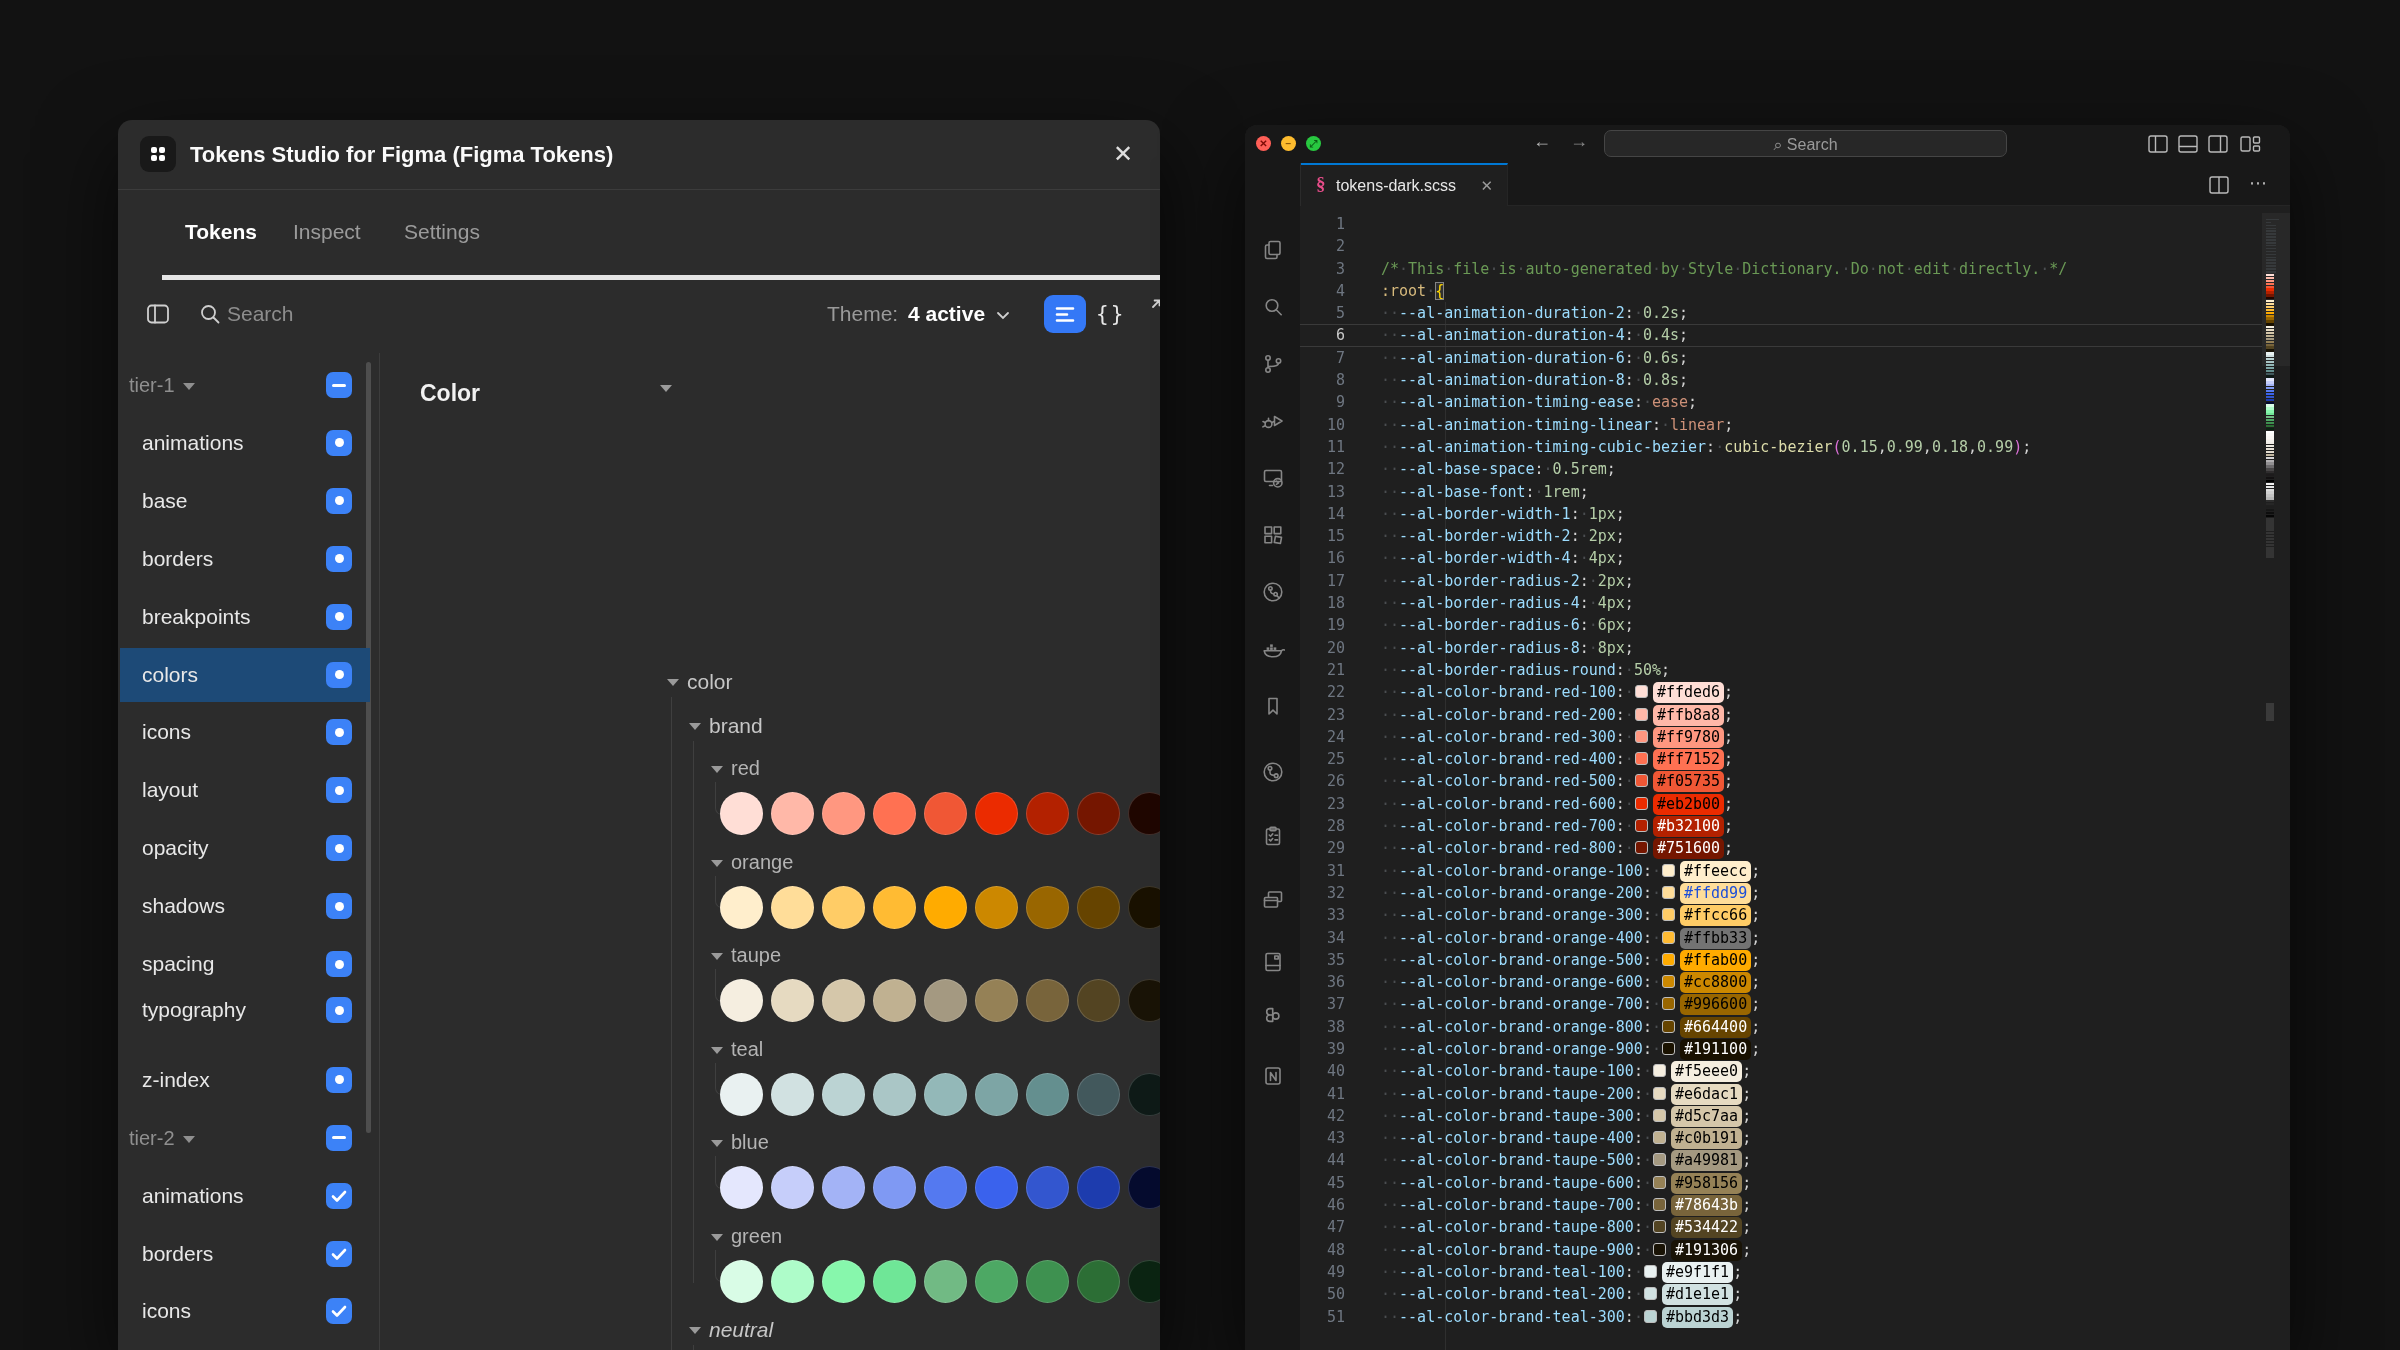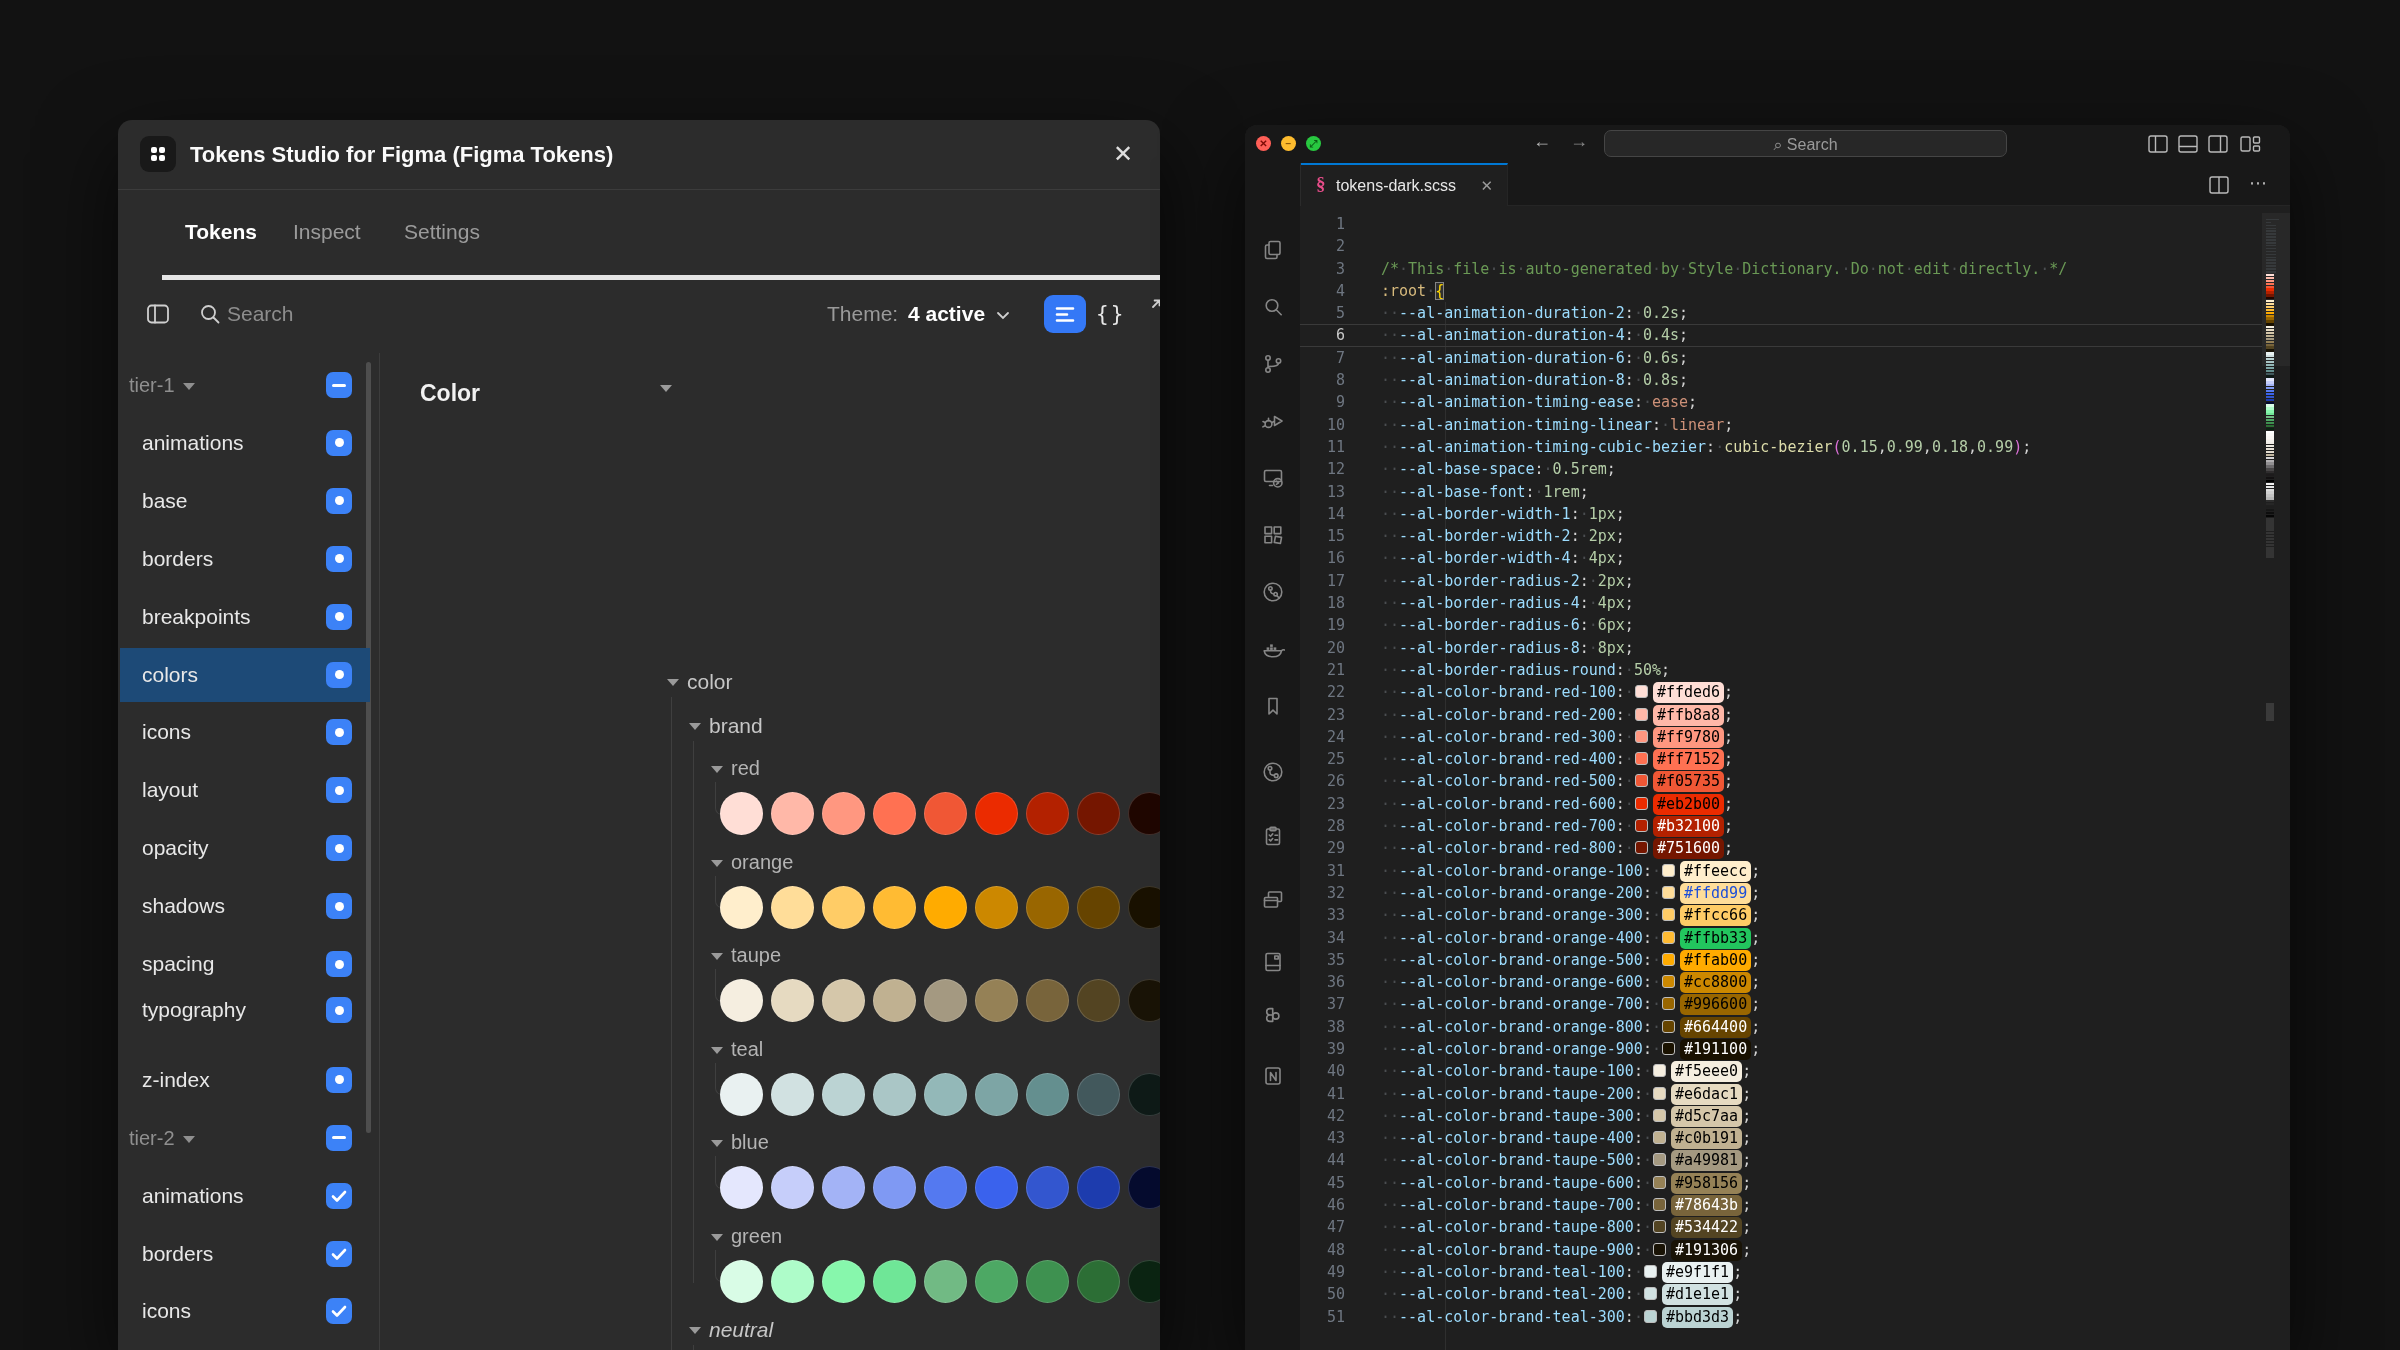--- a/index.html
+++ b/index.html
@@ -483,21 +483,21 @@
         <div class="cline"><span class="ln">23</span><span class="lc"><span class="ws">··</span><span class="prop">--al-color-brand-red-200</span><span class="punc">:</span><span class="ws">·</span><span class="chip" style="background:#ffb8a8"></span><span class="pill" style="background:#ffb8a8;color:#000000">#ffb8a8</span><span class="punc">;</span></span></div>
         <div class="cline"><span class="ln">24</span><span class="lc"><span class="ws">··</span><span class="prop">--al-color-brand-red-300</span><span class="punc">:</span><span class="ws">·</span><span class="chip" style="background:#ff9780"></span><span class="pill" style="background:#ff9780;color:#000000">#ff9780</span><span class="punc">;</span></span></div>
         <div class="cline"><span class="ln">25</span><span class="lc"><span class="ws">··</span><span class="prop">--al-color-brand-red-400</span><span class="punc">:</span><span class="ws">·</span><span class="chip" style="background:#ff7152"></span><span class="pill" style="background:#ff7152;color:#000000">#ff7152</span><span class="punc">;</span></span></div>
         <div class="cline"><span class="ln">26</span><span class="lc"><span class="ws">··</span><span class="prop">--al-color-brand-red-500</span><span class="punc">:</span><span class="ws">·</span><span class="chip" style="background:#f05735"></span><span class="pill" style="background:#f05735;color:#000000">#f05735</span><span class="punc">;</span></span></div>
         <div class="cline"><span class="ln">23</span><span class="lc"><span class="ws">··</span><span class="prop">--al-color-brand-red-600</span><span class="punc">:</span><span class="ws">·</span><span class="chip" style="background:#eb2b00"></span><span class="pill" style="background:#eb2b00;color:#000000">#eb2b00</span><span class="punc">;</span></span></div>
         <div class="cline"><span class="ln">28</span><span class="lc"><span class="ws">··</span><span class="prop">--al-color-brand-red-700</span><span class="punc">:</span><span class="ws">·</span><span class="chip" style="background:#b32100"></span><span class="pill" style="background:#b32100;color:#ffffff">#b32100</span><span class="punc">;</span></span></div>
         <div class="cline"><span class="ln">29</span><span class="lc"><span class="ws">··</span><span class="prop">--al-color-brand-red-800</span><span class="punc">:</span><span class="ws">·</span><span class="chip" style="background:#751600"></span><span class="pill" style="background:#751600;color:#ffffff">#751600</span><span class="punc">;</span></span></div>
         <div class="cline"><span class="ln">31</span><span class="lc"><span class="ws">··</span><span class="prop">--al-color-brand-orange-100</span><span class="punc">:</span><span class="ws">·</span><span class="chip" style="background:#ffeecc"></span><span class="pill" style="background:#ffeecc;color:#000000">#ffeecc</span><span class="punc">;</span></span></div>
         <div class="cline"><span class="ln">32</span><span class="lc"><span class="ws">··</span><span class="prop">--al-color-brand-orange-200</span><span class="punc">:</span><span class="ws">·</span><span class="chip" style="background:#ffdd99"></span><span class="pill" style="background:#ffdd99;color:#1d4ed8">#ffdd99</span><span class="punc">;</span></span></div>
         <div class="cline"><span class="ln">33</span><span class="lc"><span class="ws">··</span><span class="prop">--al-color-brand-orange-300</span><span class="punc">:</span><span class="ws">·</span><span class="chip" style="background:#ffcc66"></span><span class="pill" style="background:#ffcc66;color:#000000">#ffcc66</span><span class="punc">;</span></span></div>
-        <div class="cline"><span class="ln">34</span><span class="lc"><span class="ws">··</span><span class="prop">--al-color-brand-orange-400</span><span class="punc">:</span><span class="ws">·</span><span class="chip" style="background:#ffbb33"></span><span class="pill" style="background:#22c55e;color:#000000">#ffbb33</span><span class="punc">;</span></span></div>
+        <div class="cline"><span class="ln">34</span><span class="lc"><span class="ws">··</span><span class="prop">--al-color-brand-orange-400</span><span class="punc">:</span><span class="ws">·</span><span class="chip" style="background:#ffbb33"></span><span class="pill" style="background:#737373;color:#000000">#ffbb33</span><span class="punc">;</span></span></div>
         <div class="cline"><span class="ln">35</span><span class="lc"><span class="ws">··</span><span class="prop">--al-color-brand-orange-500</span><span class="punc">:</span><span class="ws">·</span><span class="chip" style="background:#ffab00"></span><span class="pill" style="background:#ffab00;color:#000000">#ffab00</span><span class="punc">;</span></span></div>
         <div class="cline"><span class="ln">36</span><span class="lc"><span class="ws">··</span><span class="prop">--al-color-brand-orange-600</span><span class="punc">:</span><span class="ws">·</span><span class="chip" style="background:#cc8800"></span><span class="pill" style="background:#cc8800;color:#000000">#cc8800</span><span class="punc">;</span></span></div>
         <div class="cline"><span class="ln">37</span><span class="lc"><span class="ws">··</span><span class="prop">--al-color-brand-orange-700</span><span class="punc">:</span><span class="ws">·</span><span class="chip" style="background:#996600"></span><span class="pill" style="background:#996600;color:#000000">#996600</span><span class="punc">;</span></span></div>
         <div class="cline"><span class="ln">38</span><span class="lc"><span class="ws">··</span><span class="prop">--al-color-brand-orange-800</span><span class="punc">:</span><span class="ws">·</span><span class="chip" style="background:#664400"></span><span class="pill" style="background:#664400;color:#ffffff">#664400</span><span class="punc">;</span></span></div>
         <div class="cline"><span class="ln">39</span><span class="lc"><span class="ws">··</span><span class="prop">--al-color-brand-orange-900</span><span class="punc">:</span><span class="ws">·</span><span class="chip" style="background:#191100"></span><span class="pill" style="background:#191100;color:#ffffff">#191100</span><span class="punc">;</span></span></div>
         <div class="cline"><span class="ln">40</span><span class="lc"><span class="ws">··</span><span class="prop">--al-color-brand-taupe-100</span><span class="punc">:</span><span class="ws">·</span><span class="chip" style="background:#f5eee0"></span><span class="pill" style="background:#f5eee0;color:#000000">#f5eee0</span><span class="punc">;</span></span></div>
         <div class="cline"><span class="ln">41</span><span class="lc"><span class="ws">··</span><span class="prop">--al-color-brand-taupe-200</span><span class="punc">:</span><span class="ws">·</span><span class="chip" style="background:#e6dac1"></span><span class="pill" style="background:#e6dac1;color:#000000">#e6dac1</span><span class="punc">;</span></span></div>
         <div class="cline"><span class="ln">42</span><span class="lc"><span class="ws">··</span><span class="prop">--al-color-brand-taupe-300</span><span class="punc">:</span><span class="ws">·</span><span class="chip" style="background:#d5c7aa"></span><span class="pill" style="background:#d5c7aa;color:#000000">#d5c7aa</span><span class="punc">;</span></span></div>
         <div class="cline"><span class="ln">43</span><span class="lc"><span class="ws">··</span><span class="prop">--al-color-brand-taupe-400</span><span class="punc">:</span><span class="ws">·</span><span class="chip" style="background:#c0b191"></span><span class="pill" style="background:#c0b191;color:#000000">#c0b191</span><span class="punc">;</span></span></div>
         <div class="cline"><span class="ln">44</span><span class="lc"><span class="ws">··</span><span class="prop">--al-color-brand-taupe-500</span><span class="punc">:</span><span class="ws">·</span><span class="chip" style="background:#a49981"></span><span class="pill" style="background:#a49981;color:#000000">#a49981</span><span class="punc">;</span></span></div>

